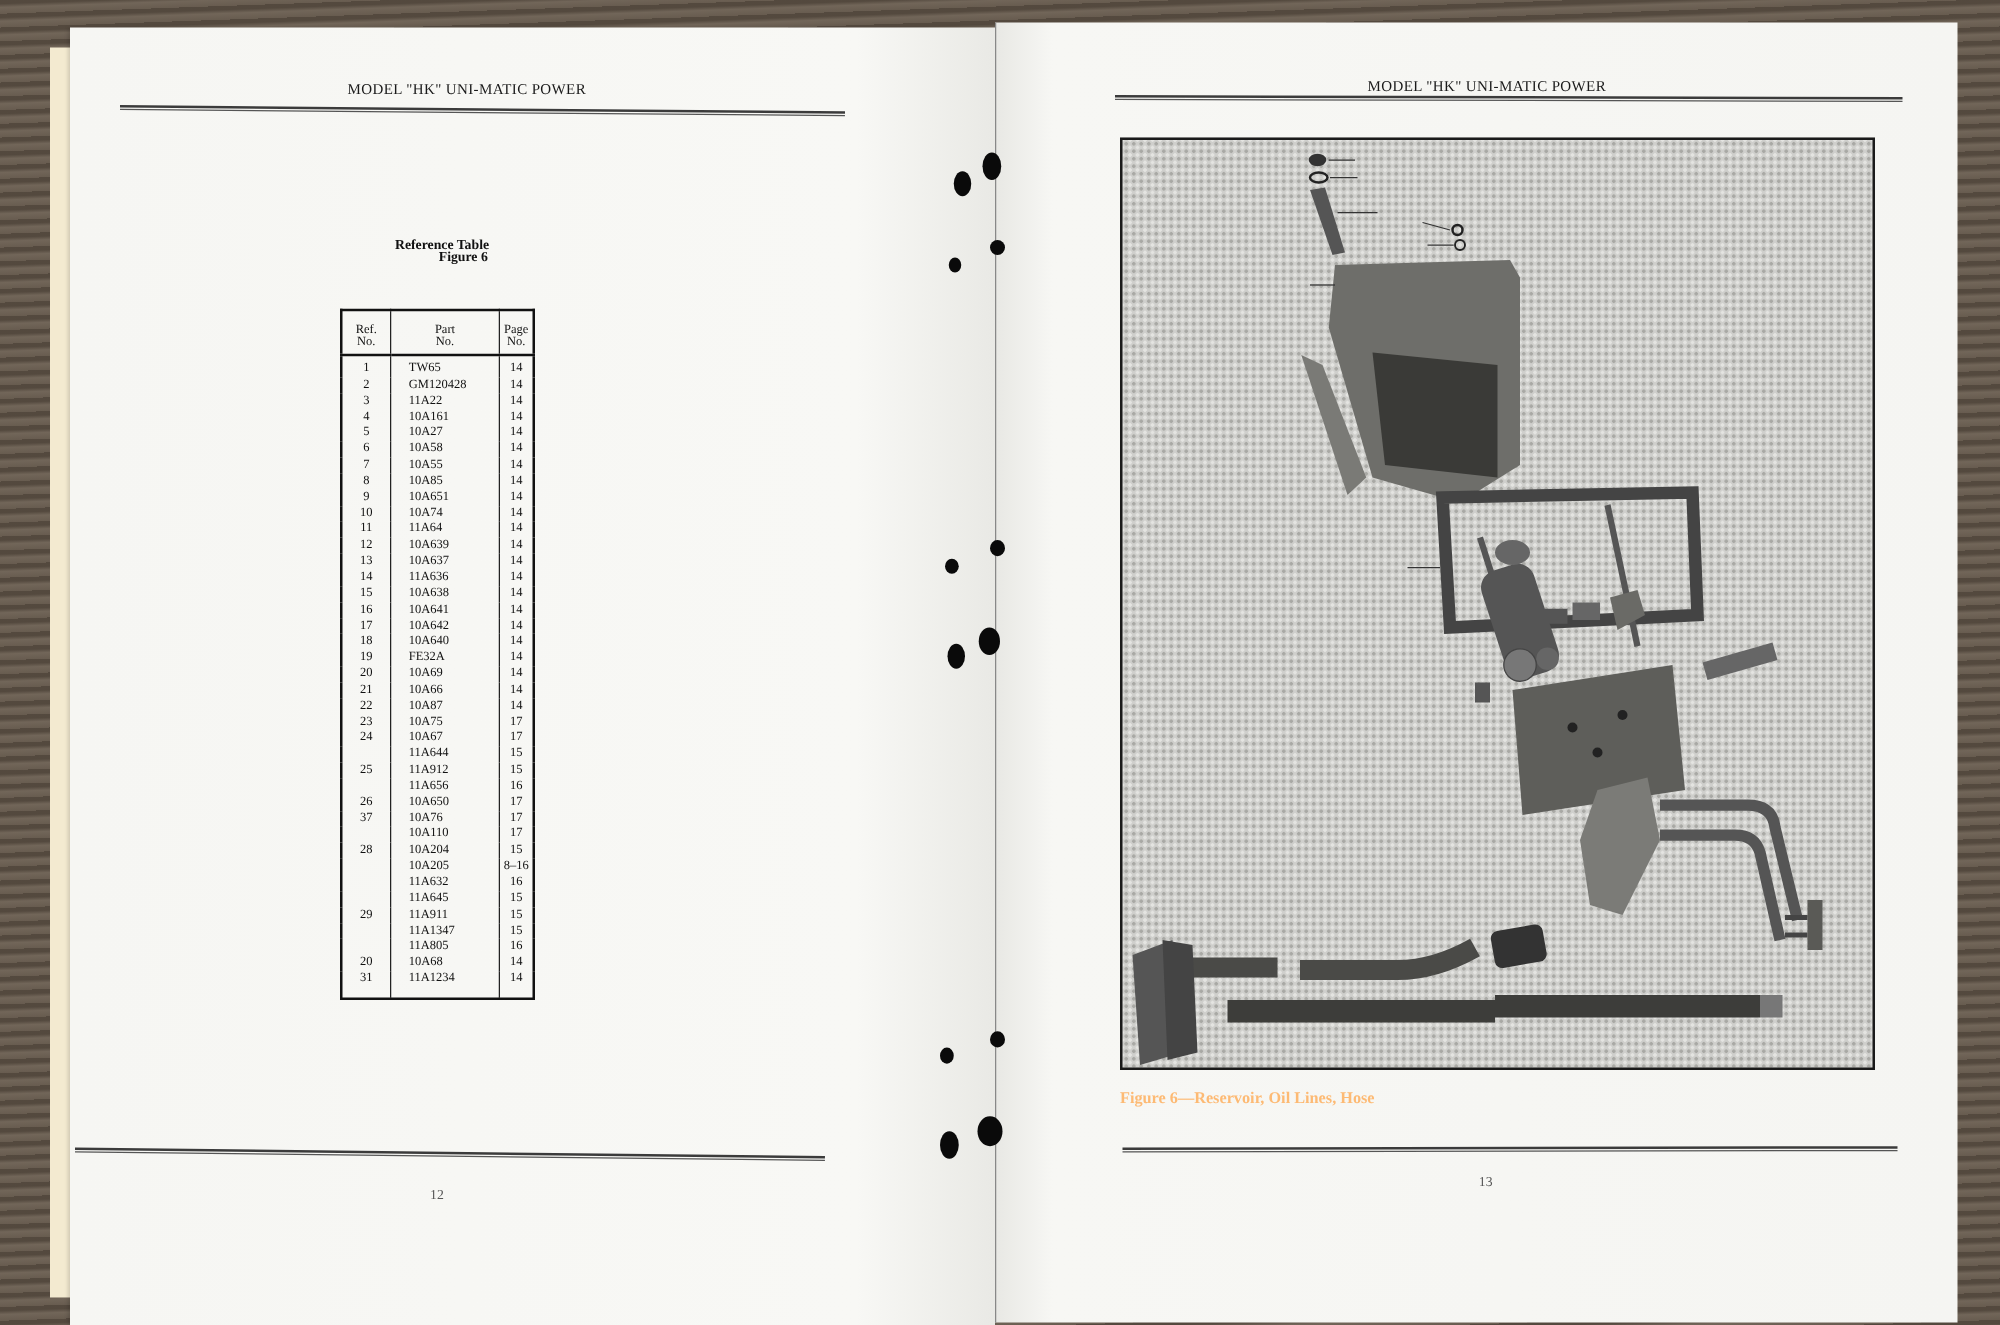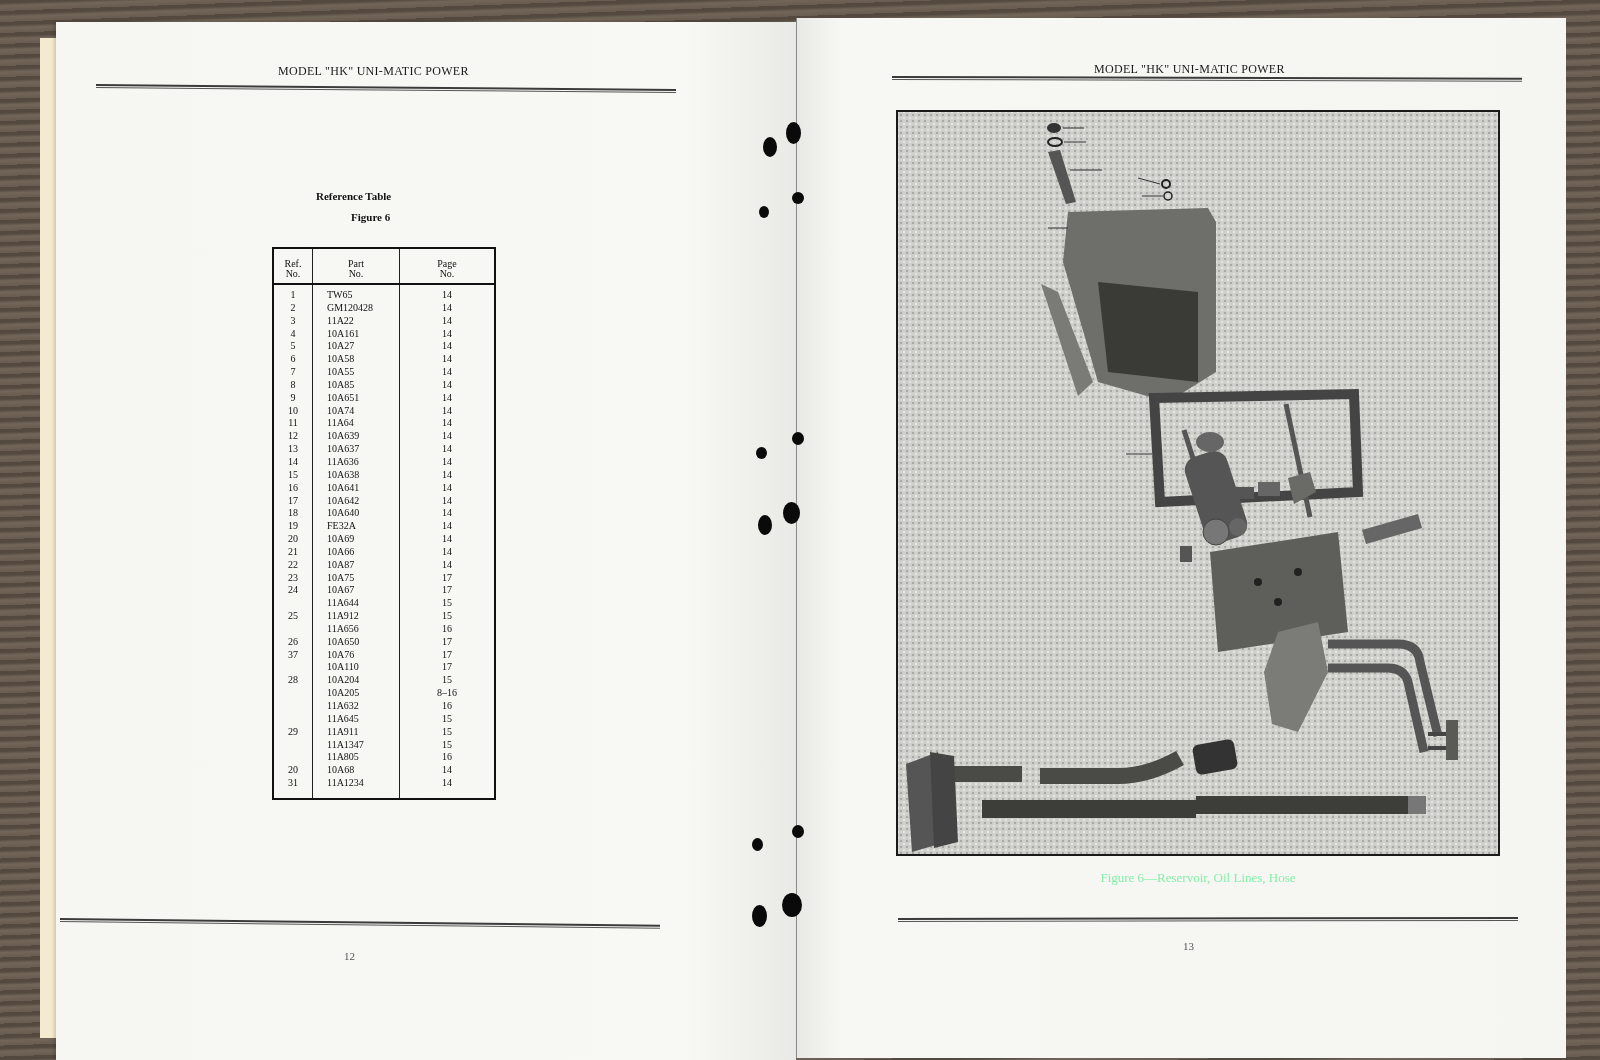--- a/index.html
+++ b/index.html
@@ -38,21 +38,21 @@
     box-sizing:border-box;
   }
   .header-text {
     position:absolute; font-size:12px; font-weight:normal; letter-spacing:0.3px; color:#1a1a1a;
   }
   .page-num { position:absolute; font-size:11px; color:#555; }
 
   .ref-title { position:absolute; font-size:11px; font-weight:bold; color:#111; }
 
   table.ref {
-    position:absolute; left:272px; top:247px; width:224px;
+    position:absolute; left:272px; top:247px; width:156px;
     border-collapse:collapse; border:2px solid #111;
     font-size:10px; color:#111;
   }
   table.ref th {
     font-weight:normal; line-height:10px; padding:10px 2px 4px 2px;
     border-bottom:2px solid #111; border-right:1px solid #222;
     vertical-align:middle;
   }
   table.ref th:last-child { border-right:none; }
   table.ref td {
@@ -70,38 +70,38 @@
     border:2px solid #1a1a1a; box-sizing:border-box;
     background-color:#cfcfcc;
     background-image:
       radial-gradient(circle, #a9a9a5 1.3px, transparent 1.6px),
       radial-gradient(circle, #e4e4e1 1.3px, transparent 1.6px);
     background-size:6px 6px, 6px 6px;
     background-position:0 0, 3px 3px;
     overflow:hidden;
   }
   .fig-caption {
-    position:absolute; left:896px; top:870px; width:604px; text-align:center;
-    font-size:13px; font-weight:normal; color:#86efac;
+    position:absolute; left:896px; top:870px; width:604px; text-align:left;
+    font-size:13px; font-weight:bold; color:#fdba74;
   }
   .callout { position:absolute; font-size:7px; color:#222; font-family:"Liberation Sans", sans-serif; }
 </style>
 </head>
 <body>
 
 <div class="underpage"></div>
 <div class="leftpage-back"></div>
 
 <div class="leftpage"></div>
 
 <div class="header-text" style="left:278px; top:64px;">MODEL "HK" UNI-MATIC POWER</div>
 <div class="rule" style="left:96px; top:84px; width:580px; transform:rotate(0.5deg); transform-origin:left;"></div>
 
 <div class="ref-title" style="left:316px; top:190px;">Reference Table</div>
-<div class="ref-title" style="left:351px; top:211px;">Figure 6</div>
+<div class="ref-title" style="left:351px; top:200px;">Figure 6</div>
 
 <table class="ref" id="reftable">
   <thead>
     <tr>
       <th>Ref.<br>No.</th>
       <th>Part<br>No.</th>
       <th>Page<br>No.</th>
     </tr>
   </thead>
   <tbody id="reftbody">

